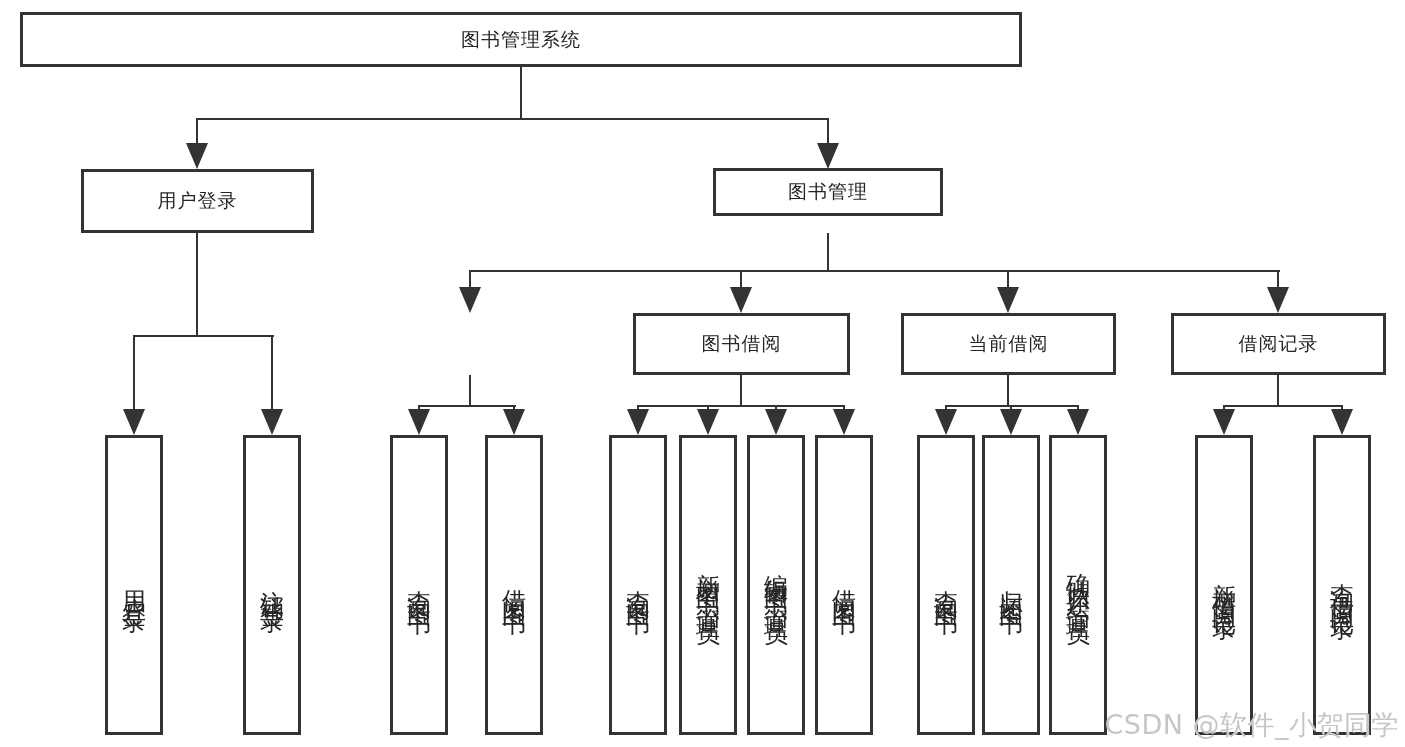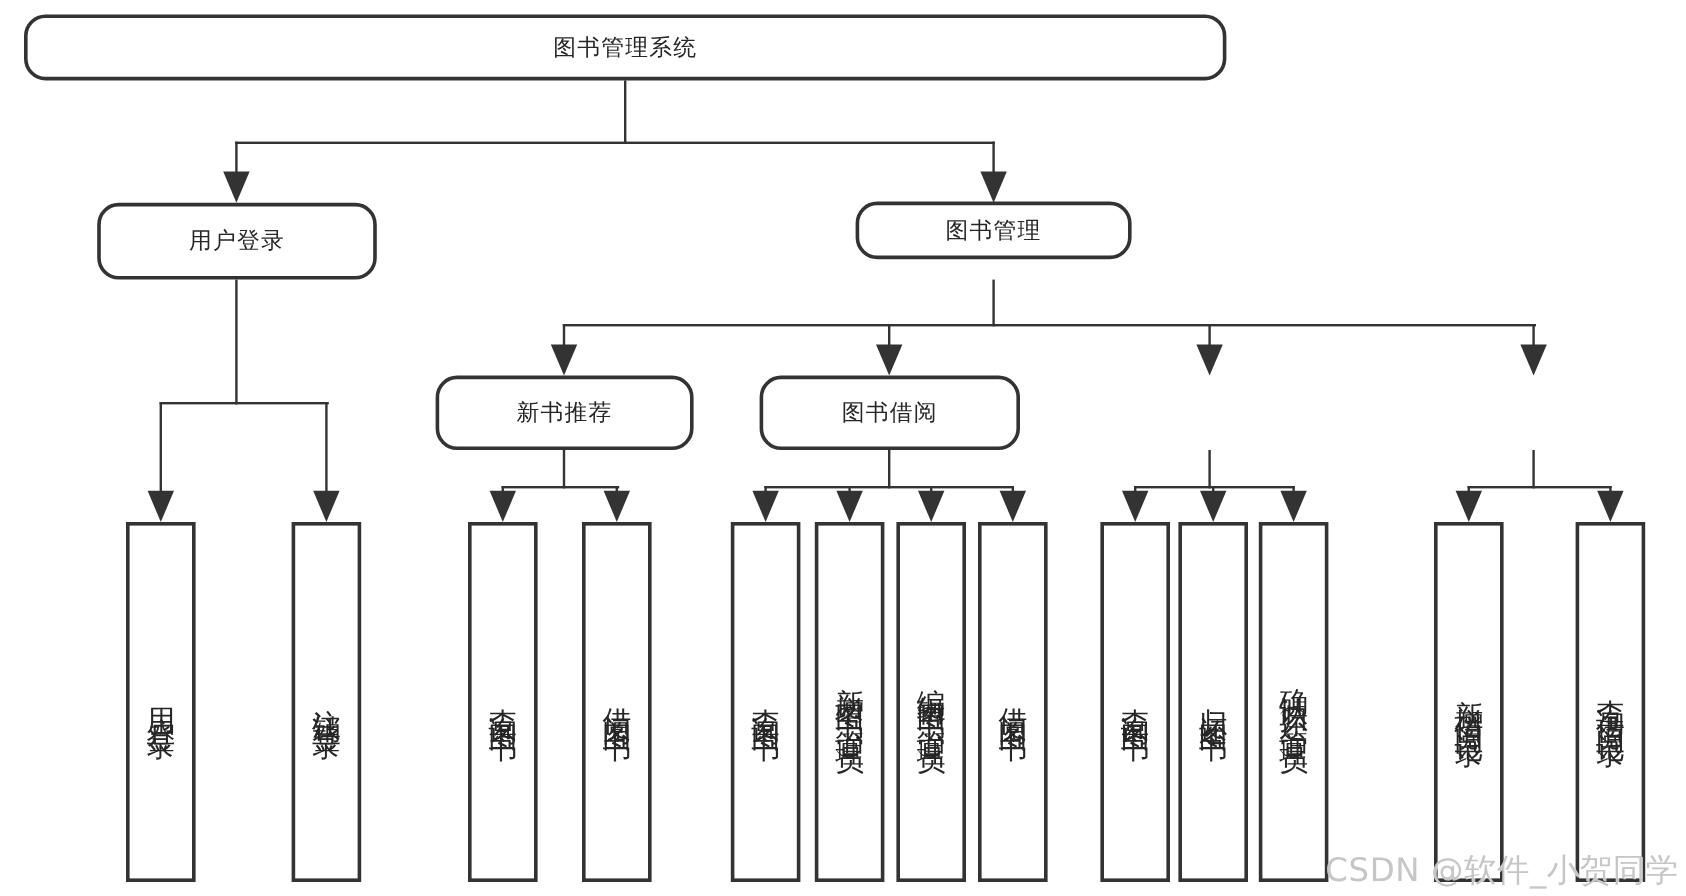--- a/index.html
+++ b/index.html
@@ -7,21 +7,21 @@
     --text:#262626; --wm:#c6c6c9; --bg:#ffffff;
   }
   html,body{margin:0;padding:0;}
   body{background:var(--bg);font-family:"DejaVu Sans","Liberation Sans",sans-serif;}
   .stage{position:relative;width:1405px;height:747px;background:var(--bg);overflow:hidden;}
   .box{
     position:absolute;box-sizing:border-box;background:var(--fill);
     border:3px solid var(--border);display:flex;align-items:center;justify-content:center;
     color:var(--text);
   }
-  .hdr{font-size:19px;letter-spacing:1px;border-radius:18px;}
+  .hdr{font-size:19px;letter-spacing:1px;}
   .leaf .label{
     writing-mode:vertical-rl;
     font-size:24px;letter-spacing:7px;line-height:1;
     white-space:nowrap;
   }
   .vl{position:absolute;width:2px;background:var(--line);}
   .hl{position:absolute;height:2px;background:var(--line);}
   .tri{
     position:absolute;width:0;height:0;
     border-left:11px solid transparent;border-right:11px solid transparent;
@@ -101,25 +101,28 @@
     <span>图书管理系统</span>
   </div>
 
   <div class="box hdr" style="left:81px;top:169px;width:233px;height:64px">
     <span>用户登录</span>
   </div>
   <div class="box hdr" style="left:713px;top:168px;width:230px;height:48px">
     <span>图书管理</span>
   </div>
 
-  <div class="box hdr" style="left:363px;top:313px;width:215px;height:62px">
-    <span>新书推荐</span>
-  </div>
   <div class="box hdr" style="left:633px;top:313px;width:217px;height:62px">
     <span>图书借阅</span>
+  </div>
+  <div class="box hdr" style="left:901px;top:313px;width:215px;height:62px">
+    <span>当前借阅</span>
+  </div>
+  <div class="box hdr" style="left:1171px;top:313px;width:215px;height:62px">
+    <span>借阅记录</span>
   </div>
 
   <div class="box leaf" style="left:105px;top:435px;width:58px;height:300px">
     <span class="label">用户登录</span>
   </div>
   <div class="box leaf" style="left:243px;top:435px;width:58px;height:300px">
     <span class="label">注销登录</span>
   </div>
 
   <div class="box leaf" style="left:390px;top:435px;width:58px;height:300px">

